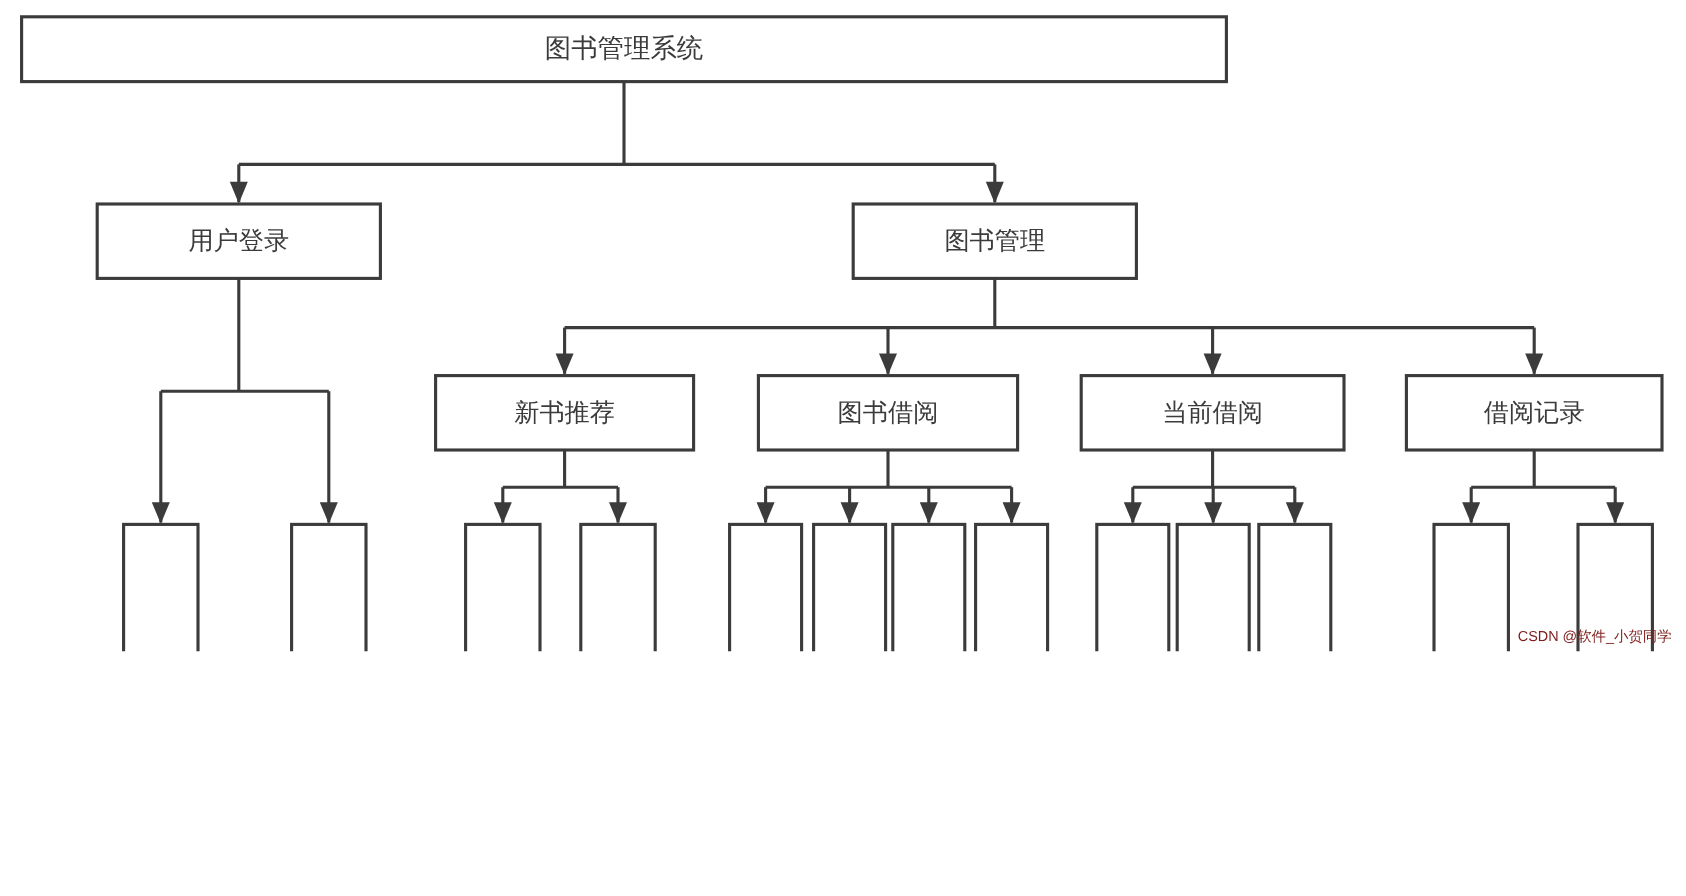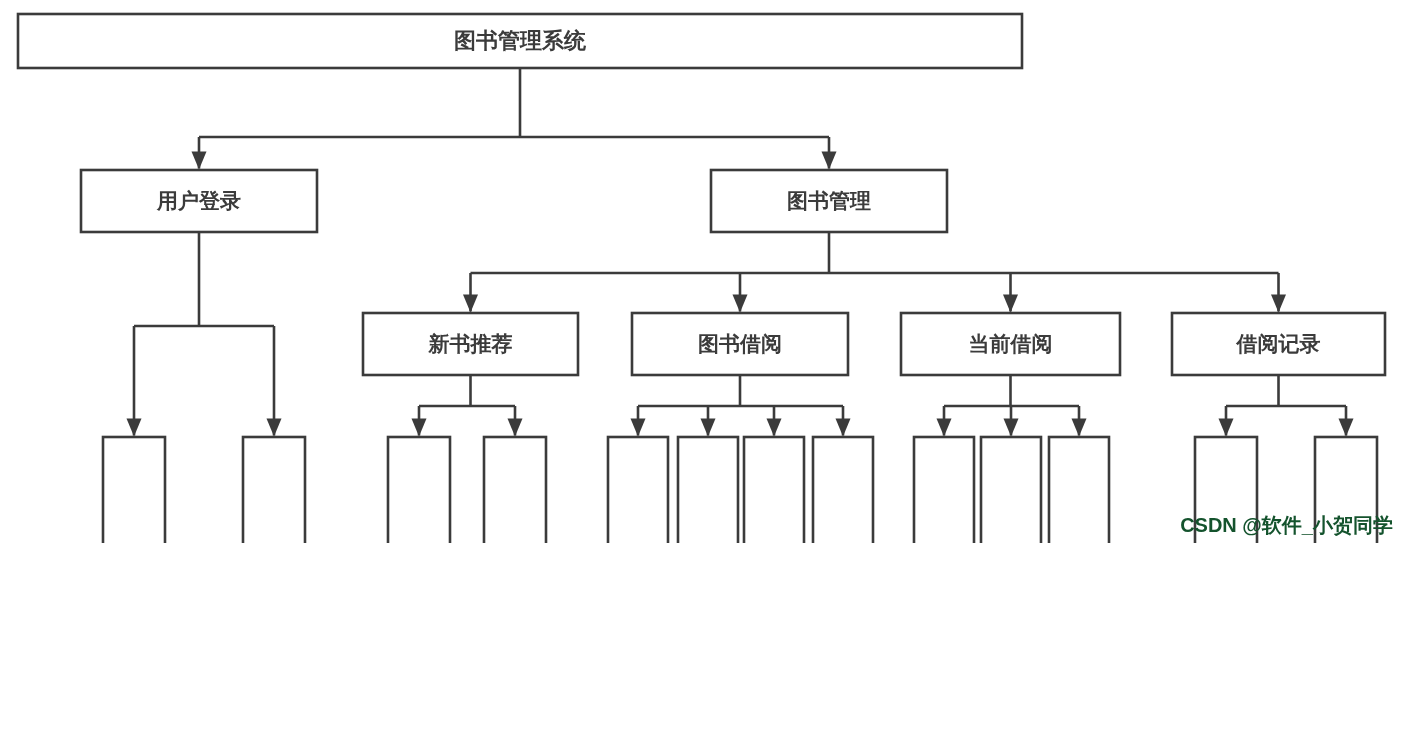--- a/index.html
+++ b/index.html
@@ -10,21 +10,20 @@
   }
   body {
     font-family: "Liberation Sans", "DejaVu Sans", sans-serif;
   }
   #diagram-root {
     position: relative;
     width: 1405px;
     height: 543px;
     background: #ffffff;
     overflow: hidden;
-    font-weight: bold;
   }
   svg.tree-canvas {
     position: absolute;
     left: 0;
     top: 0;
     width: 1405px;
     height: 747px;
   }
   .node-box {
     fill: #ffffff;
@@ -66,22 +65,22 @@
     letter-spacing: 1.5px;
     color: #3b3b3b;
     white-space: nowrap;
     text-align: center;
   }
   .watermark {
     position: absolute;
     right: 12px;
     bottom: 4px;
     font-family: "Liberation Sans", "DejaVu Sans", sans-serif;
-    font-size: 20px;
-    color: #14532d;
+    font-size: 12px;
+    color: #7f1d1d;
     white-space: nowrap;
     user-select: none;
   }
 </style>
 </head>
 <body>
 
 <div id="diagram-root">
 
   <svg class="tree-canvas" viewBox="0 0 1405 747">

